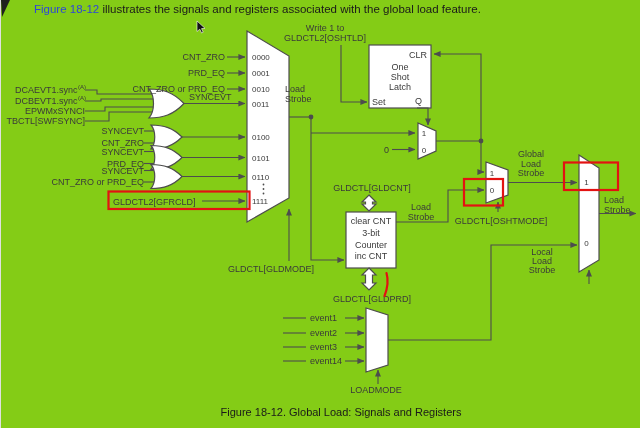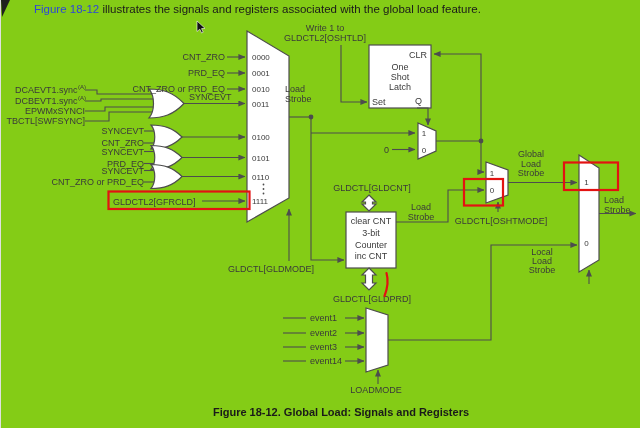--- a/index.html
+++ b/index.html
@@ -1,21 +1,21 @@
 <!DOCTYPE html>
 <html><head>
 <meta charset="utf-8">
 <style>
   html,body{margin:0;padding:0;background:#ffffff;}
   #stage{position:relative;width:640px;height:428px;background:#84cc16;overflow:hidden;
          font-family:"Liberation Sans",sans-serif;border-left:1px solid #e0e0e0;}
   #intro{position:absolute;left:33px;top:3px;font-size:11.5px;color:#1a1a1a;white-space:nowrap;}
   #intro a{color:#2f46d8;text-decoration:none;cursor:pointer;}
   #caption{position:absolute;left:40px;top:406px;width:600px;text-align:center;
-           font-size:11px;font-weight:bold;color:#1a1a1a;}
+           font-size:11px;font-weight:normal;color:#1a1a1a;}
   svg{position:absolute;left:0;top:0;}
   .wire{stroke:#4d4d4d;stroke-width:1.1;fill:none;}
   .shape{stroke:#4d4d4d;stroke-width:1.2;fill:#ffffff;}
   .t{font-family:"Liberation Sans",sans-serif;font-size:9px;fill:#3a3a3a;}
   .s8{font-size:8px;}
   .sup{font-size:6px;}
   .red{stroke:#e31212;stroke-width:2.2;fill:none;}
   .dot{fill:#4d4d4d;}
 </style>
 </head>

